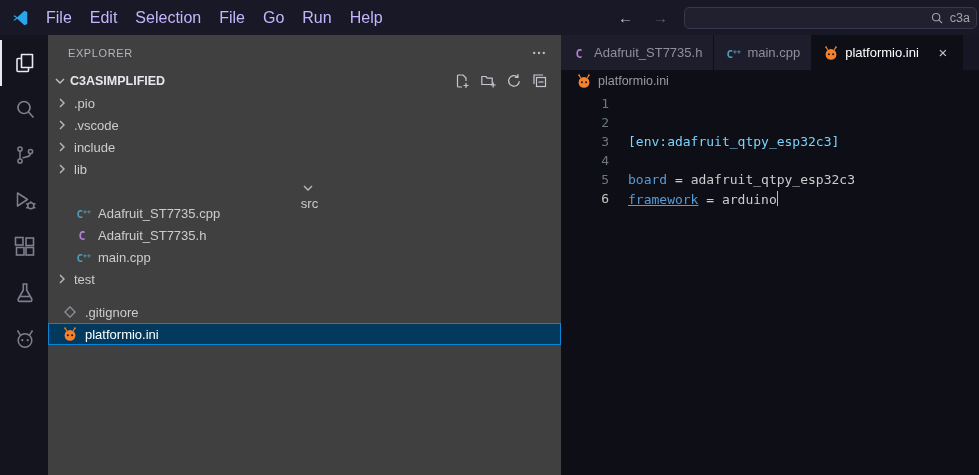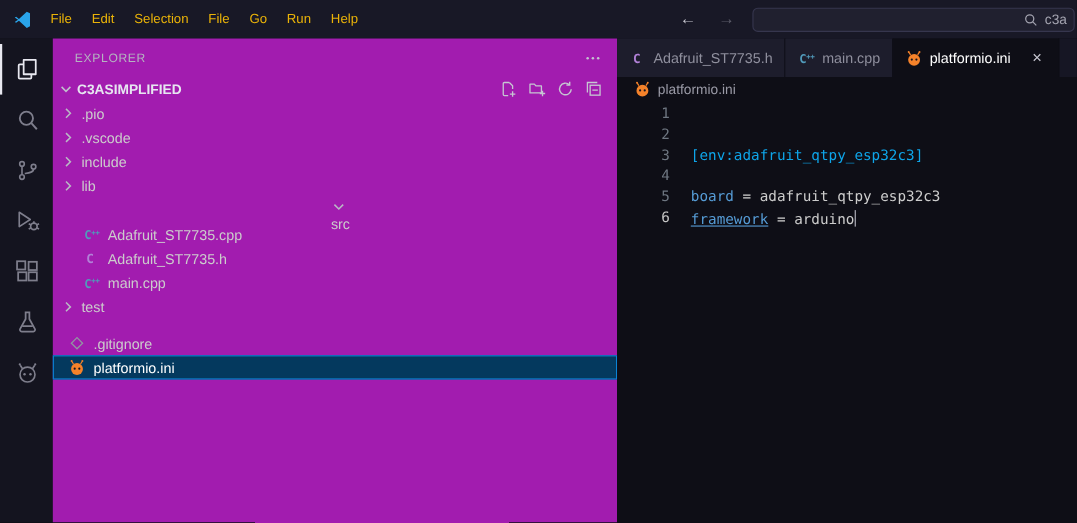--- a/index.html
+++ b/index.html
@@ -3,38 +3,38 @@
 <meta charset="utf-8">
 <style>
   * { margin:0; padding:0; box-sizing:border-box; }
   html,body { width:979px; height:475px; overflow:hidden; }
   body { background:#0e0e16; font-family:"Liberation Sans", sans-serif; color:#ccc; }
 
   
   .titlebar { height:35px; background:#181826; display:flex; align-items:center; }
   .logo { margin:0 8px 0 11px; display:flex; align-items:center; }
   .menus { display:flex; }
-  .menu-item { padding:0 9px; font-size:12px; color:#eab308; line-height:35px; cursor:default; }
+  .menu-item { padding:0 9px; font-size:16px; color:#c4b5fd; line-height:35px; cursor:default; }
   .navs { margin-left:auto; display:flex; gap:20px; margin-right:16px; font-size:15px; color:#c2c2cc; }
   .nav-fwd { color:#5c5c6a; }
   .searchbox { width:293px; height:22px; margin-right:2px; background:#20202f; border:1px solid #36364e;
                border-radius:5px; display:flex; align-items:center; justify-content:flex-end; gap:6px;
                padding:0 6px; color:#a2a2ae; font-size:12.5px; }
   .searchbox .mag { display:flex; color:#a2a2ae; }
 
   
   .main { display:flex; height:440px; }
 
   .activitybar { width:48px; background:#14141f; display:flex; flex-direction:column; padding-top:5px; }
   .ab-item { height:46px; display:flex; align-items:center; justify-content:center;
              color:#7e7e8c; border-left:2px solid transparent; cursor:pointer; }
   .ab-item.active { color:#e8e8f0; border-left-color:#e8e8f0; }
   .ab-icon { display:flex; }
 
-  .sidebar { width:513px; background:#a21caf; display:flex; flex-direction:column; }
+  .sidebar { width:513px; background:#404040; display:flex; flex-direction:column; }
   .sidebar-header { height:35px; flex:none; display:flex; align-items:center; padding:0 14px 0 20px; }
   .sidebar-title { font-size:11px; letter-spacing:.6px; color:#b4b4c0; }
   .more-btn { margin-left:auto; color:#c4c4d0; display:flex; cursor:pointer; }
 
   .project-row { height:22px; flex:none; display:flex; align-items:center; padding-left:4px;
                  color:#e6e6f0; font-weight:700; font-size:12.5px; }
   .project-row .chev { width:16px; height:16px; display:flex; align-items:center; justify-content:center; color:#c0c0cc; }
   .project-row .proj-label { margin-left:2px; }
   .explorer-actions { margin-left:auto; display:flex; gap:10px; margin-right:13px; color:#c6c6d2; }
   .action-btn { display:flex; cursor:pointer; }
@@ -58,21 +58,21 @@
   .breadcrumb { height:22px; flex:none; display:flex; align-items:center; gap:6px; padding-left:15px;
                 font-size:12.5px; color:#9a9aa6; }
   .breadcrumb .ficon { width:16px; height:16px; display:flex; }
 
   .codearea { flex:1; font-family:"DejaVu Sans Mono","Liberation Mono",monospace; font-size:13px;
               line-height:19px; padding-top:2px; color:#cccccc; }
   .cline { display:flex; height:19px; }
   .ln { width:48px; flex:none; text-align:right; color:#6e7681; user-select:none; }
   .ln.active { color:#c6c6c6; }
   .lc { padding-left:19px; white-space:pre; }
-  .tok-section { color:#0ea5e9; }
+  .tok-section { color:#7dd3fc; }
   .tok-key { color:#569cd6; }
   .tok-key.u { text-decoration:underline; }
   .tok-op, .tok-value { color:#cccccc; }
   .caret { display:inline-block; width:1.5px; height:15px; background:#bcbcc6; transform:translateY(2px); }
 </style>
 </head>
 <body>
 
 <div class="titlebar">
   <span class="logo">

